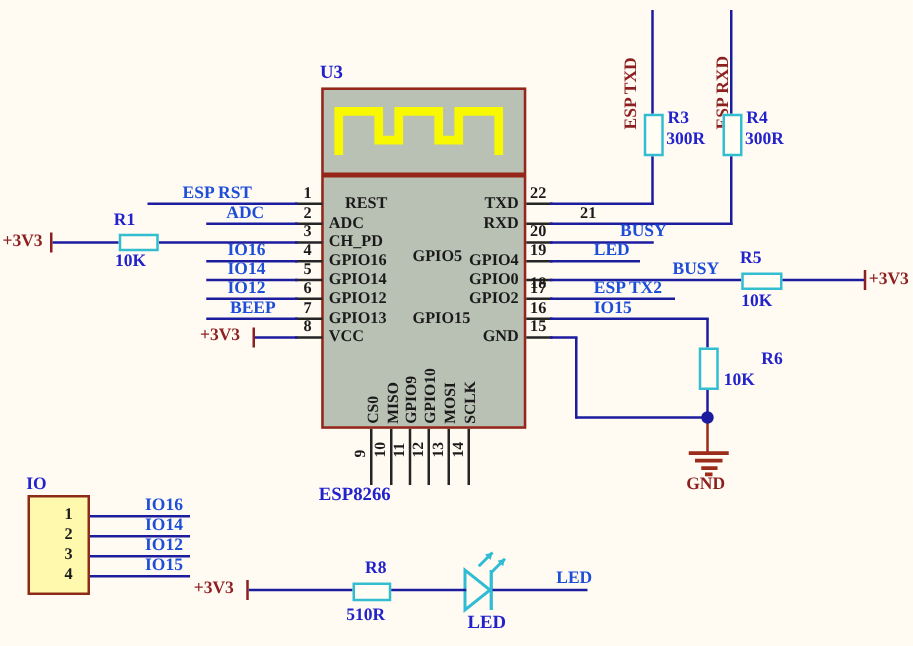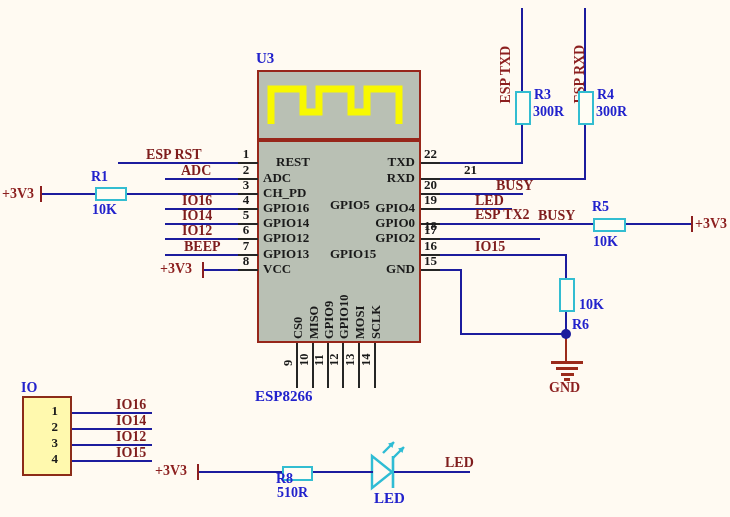--- a/index.html
+++ b/index.html
@@ -2,21 +2,21 @@
 <html><head>
 <meta charset="utf-8">
 <style>
   html,body{margin:0;padding:0;}
   #stage{position:relative;width:730px;height:517px;background:#fffaf2;overflow:hidden;
          font-family:"Liberation Serif",serif;font-weight:bold;}
   .abs{position:absolute;}
   .wire{position:absolute;background:#1c1c9e;}
   .redwire{position:absolute;background:#9b2b1b;}
   .stub{position:absolute;background:#252525;}
-  .netlbl{position:absolute;color:#7f1d1d;font-size:14px;white-space:nowrap;line-height:14px;}
+  .netlbl{position:absolute;color:#1d4ed8;font-size:14px;white-space:nowrap;line-height:14px;}
   .bluelbl{position:absolute;color:#2222cc;font-size:14px;white-space:nowrap;line-height:14px;}
   .pinnum{position:absolute;color:#1a1a1a;font-size:13px;line-height:13px;}
   .pinname{position:absolute;color:#1a1a1a;font-size:13px;line-height:14px;white-space:nowrap;}
   .res{position:absolute;background:#fffdf4;border:2px solid #33bdd1;}
   .pwrbar{position:absolute;width:2px;height:16px;background:#8c1f1f;}
   .pwrlbl{position:absolute;color:#8c1f1f;font-size:14px;line-height:14px;white-space:nowrap;}
   .vlbl{position:absolute;color:#8c1f1f;font-size:14px;line-height:16px;white-space:nowrap;
         transform:rotate(-90deg);}
   .vpin{position:absolute;transform:rotate(-90deg);color:#1a1a1a;font-size:12.5px;line-height:13px;
         white-space:nowrap;}
@@ -176,26 +176,26 @@
     <div class="netlbl" style="left: 475px; top: 194px;">LED</div>
     <div class="wire" style="left: 440px; top: 223px; width: 153px; height: 2px;"></div>
     <div class="netlbl" style="left: 538px; top: 209px;">BUSY</div>
     <div class="res" style="left: 593px; top: 218px; width: 29px; height: 10px;"></div>
     <div class="bluelbl" style="left: 592px; top: 200px;">R5</div>
     <div class="bluelbl" style="left: 593px; top: 235px;">10K</div>
     <div class="wire" style="left: 626px; top: 223px; width: 66px; height: 2px;"></div>
     <div class="pwrbar" style="left: 691px; top: 216px;"></div>
     <div class="pwrlbl" style="left: 695px; top: 217px;">+3V3</div>
     <div class="wire" style="left: 440px; top: 238px; width: 100px; height: 2px;"></div>
-    <div class="netlbl" style="left: 475px; top: 208px;">ESP TX2</div>
+    <div class="netlbl" style="left: 475px; top: 224px;">ESP TX2</div>
     <div class="wire" style="left: 440px; top: 254px; width: 127px; height: 2px;"></div>
     <div class="wire" style="left: 565px; top: 255px; width: 2px; height: 24px;"></div>
     <div class="netlbl" style="left: 475px; top: 240px;">IO15</div>
     <div class="res" style="left: 559px; top: 278px; width: 12px; height: 30px;"></div>
-    <div class="bluelbl" style="left: 572px; top: 281px; margin-top: 37px;">R6</div>
+    <div class="bluelbl" style="left: 609px; top: 281px;">R6</div>
     <div class="bluelbl" style="left: 579px; top: 298px;">10K</div>
     <div class="wire" style="left: 565px; top: 312px; width: 2px; height: 23px;"></div>
     <div class="wire" style="left: 440px; top: 269px; width: 22px; height: 2px;"></div>
     <div class="wire" style="left: 460px; top: 270px; width: 2px; height: 65px;"></div>
     <div class="wire" style="left: 461px; top: 333px; width: 105px; height: 2px;"></div>
     <div class="pinnum" style="left: 38px; top: 404px; width: 20px; text-align: right;">1</div>
     <div class="wire" style="left: 72px; top: 412px; width: 80px; height: 2px;"></div>
     <div class="netlbl" style="left: 116px; top: 398px;">IO16</div>
     <div class="pinnum" style="left: 38px; top: 420px; width: 20px; text-align: right;">2</div>
     <div class="wire" style="left: 72px; top: 428px; width: 80px; height: 2px;"></div>
@@ -203,17 +203,17 @@
     <div class="pinnum" style="left: 38px; top: 436px; width: 20px; text-align: right;">3</div>
     <div class="wire" style="left: 72px; top: 444px; width: 80px; height: 2px;"></div>
     <div class="netlbl" style="left: 116px; top: 430px;">IO12</div>
     <div class="pinnum" style="left: 38px; top: 452px; width: 20px; text-align: right;">4</div>
     <div class="wire" style="left: 72px; top: 460px; width: 80px; height: 2px;"></div>
     <div class="netlbl" style="left: 116px; top: 446px;">IO15</div>
     <div class="pwrlbl" style="left: 155px; top: 464px;">+3V3</div>
     <div class="pwrbar" style="left: 197px; top: 464px;"></div>
     <div class="wire" style="left: 199px; top: 471px; width: 84px; height: 2px;"></div>
     <div class="res" style="left: 282px; top: 466px; width: 27px; height: 11px;"></div>
-    <div class="bluelbl" style="left: 276px; top: 448px; margin-top: 24px;">R8</div>
+    <div class="bluelbl" style="left: 292px; top: 448px;">R8</div>
     <div class="bluelbl" style="left: 277px; top: 486px;">510R</div>
     <div class="wire" style="left: 313px; top: 471px; width: 60px; height: 2px;"></div>
     <div class="wire" style="left: 394px; top: 471px; width: 76px; height: 2px;"></div>
   </div>
 
 </body></html>

